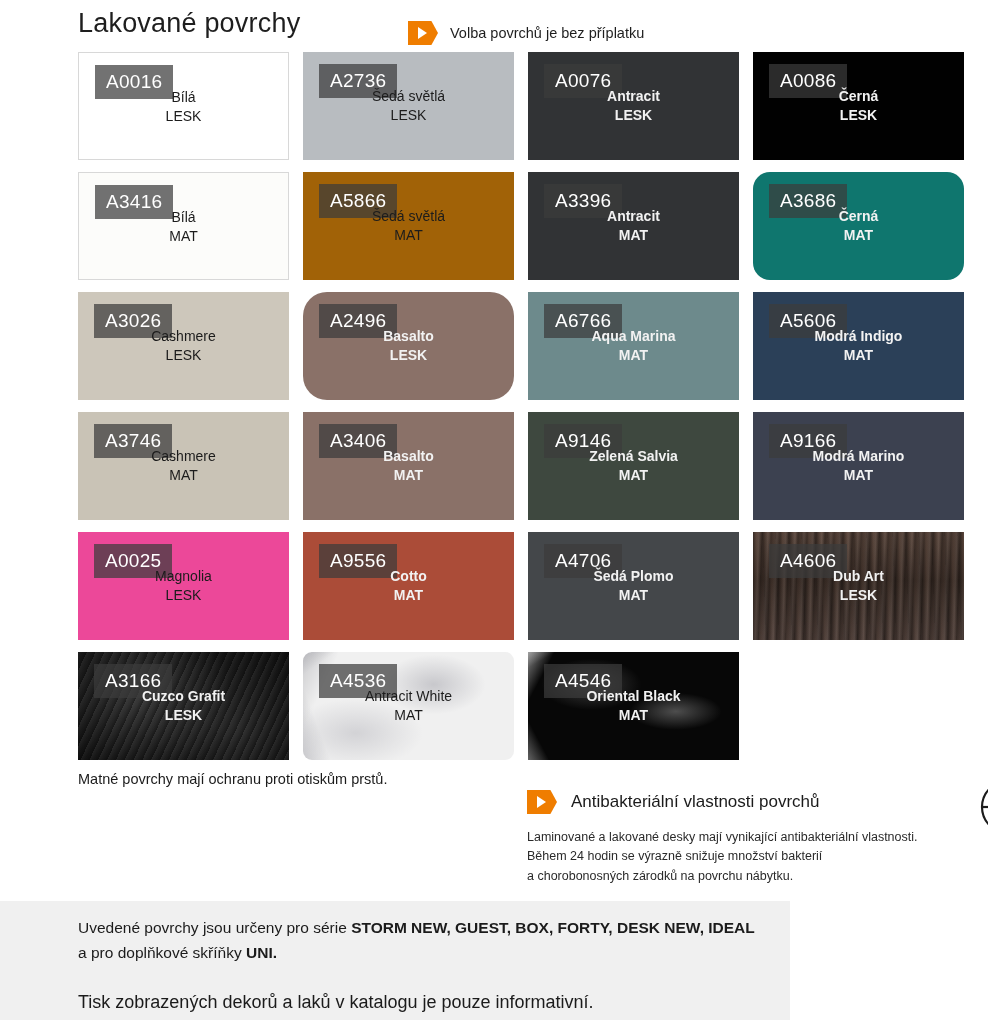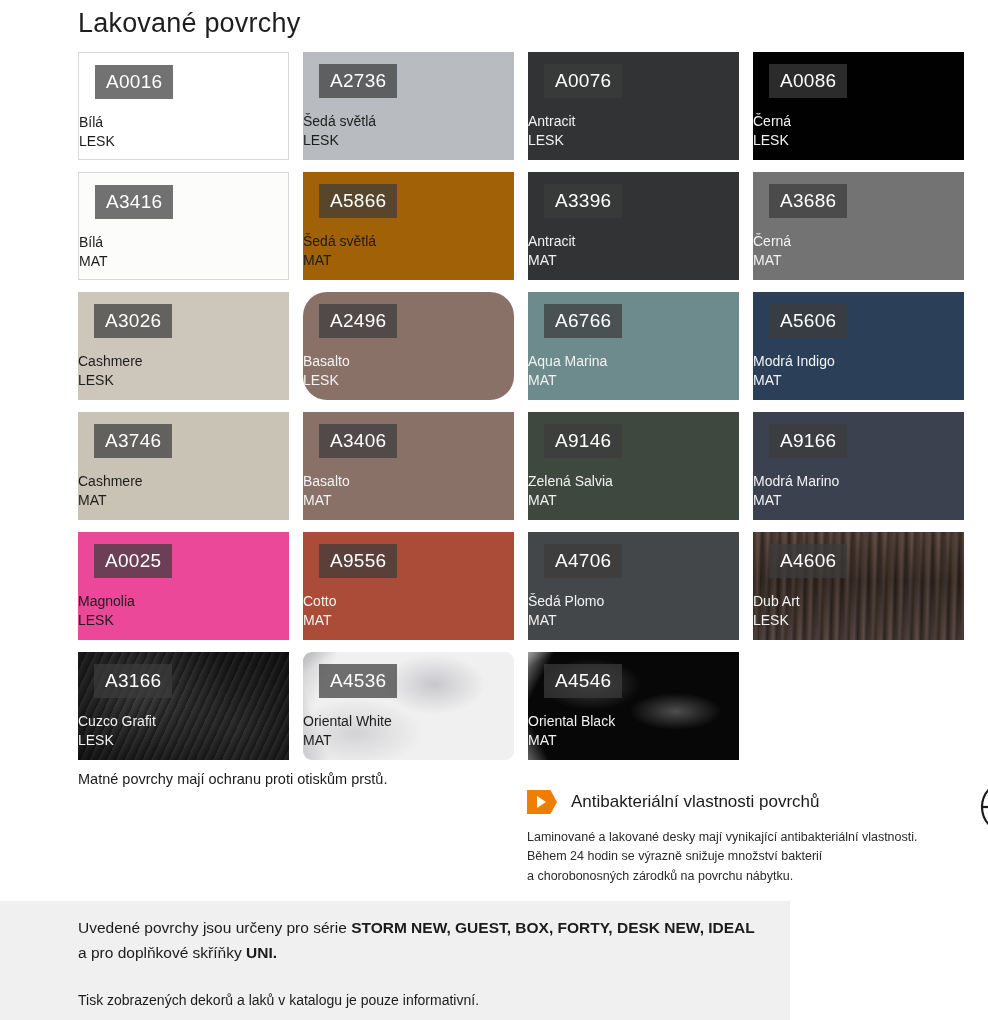--- a/index.html
+++ b/index.html
@@ -72,33 +72,34 @@
     color: #ffffff;
     font-size: 19px;
     line-height: 1;
     padding: 7px 11px 8px 11px;
     letter-spacing: 0.3px;
     font-weight: 400;
   }
   .swatch .labels {
     position: absolute;
     left: 0; right: 0;
-    top: 60px;
+    top: 35px;
+    text-align: center;
     line-height: 1.35;
   }
   .swatch .name {
     display: block;
     font-size: 14px;
   }
   .swatch .finish {
     display: block;
     font-size: 14px;
   }
   .swatch.light .name, .swatch.light .finish { color: #1c1c1c; }
-  .swatch.dark .name, .swatch.dark .finish { color: #f2f2f2; }
+  .swatch.dark .name, .swatch.dark .finish { color: #f2f2f2; font-weight: bold; }
   .swatch.bordered { border: 1px solid #d8d8d8; }
 
   
   .tex-wood {
     background:
       repeating-linear-gradient(92deg, rgba(0,0,0,0.32) 0px, rgba(0,0,0,0.05) 3px, rgba(255,255,255,0.06) 6px, rgba(0,0,0,0.28) 9px),
       repeating-linear-gradient(88deg, rgba(0,0,0,0.25) 0px, rgba(120,95,80,0.10) 7px, rgba(0,0,0,0.18) 13px),
       linear-gradient(180deg, #5a463c 0%, #3d2f28 45%, #50403a 100%);
   }
   .tex-graphite {
@@ -177,31 +178,39 @@
     width: 860px;
   }
   .footer-line1 {
     font-size: 15.5px;
     line-height: 1.6;
     color: #1b1b1b;
   }
   .footer-line1 .em { font-weight: 700; }
   .footer-line2 {
     margin-top: 26px;
-    font-size: 14px;
+    font-size: 18px;
     color: #1b1b1b;
   }
 </style>
 </head>
 <body>
 
 <div class="page">
 
   <div class="header">
     <div class="title">Lakované povrchy</div>
+    <div class="note-flag">
+      <span class="flag-icon">
+        <svg width="12" height="14" viewBox="0 0 12 14" aria-hidden="true">
+          <polygon points="1,1 10,7 1,13" fill="#ffffff"></polygon>
+        </svg>
+      </span>
+      <span class="note-text">Volba povrchů je bez příplatku</span>
+    </div>
   </div>
 
   <div class="grid" id="swatch-grid">
       <div class="swatch light bordered" style="background: rgb(255, 255, 255);">
         <span class="code">A0016</span>
         <span class="labels">
           <span class="name">Bílá</span>
           <span class="finish">LESK</span>
         </span>
       </div>
@@ -240,21 +249,21 @@
           <span class="finish">MAT</span>
         </span>
       </div>
       <div class="swatch dark" style="background: rgb(49, 51, 53);">
         <span class="code">A3396</span>
         <span class="labels">
           <span class="name">Antracit</span>
           <span class="finish">MAT</span>
         </span>
       </div>
-      <div class="swatch dark" style="background: #737373;">
+      <div class="swatch dark" style="background: #0f766e; border-radius: 17px;">
         <span class="code">A3686</span>
         <span class="labels">
           <span class="name">Černá</span>
           <span class="finish">MAT</span>
         </span>
       </div>
       <div class="swatch light" style="background: rgb(205, 199, 187);">
         <span class="code">A3026</span>
         <span class="labels">
           <span class="name">Cashmere</span>
@@ -341,21 +350,21 @@
       <div class="swatch dark tex-graphite">
         <span class="code">A3166</span>
         <span class="labels">
           <span class="name">Cuzco Grafit</span>
           <span class="finish">LESK</span>
         </span>
       </div>
       <div class="swatch light tex-marble-white">
         <span class="code">A4536</span>
         <span class="labels">
-          <span class="name">Oriental White</span>
+          <span class="name">Antracit White</span>
           <span class="finish">MAT</span>
         </span>
       </div>
       <div class="swatch dark tex-marble-black">
         <span class="code">A4546</span>
         <span class="labels">
           <span class="name">Oriental Black</span>
           <span class="finish">MAT</span>
         </span>
       </div>

